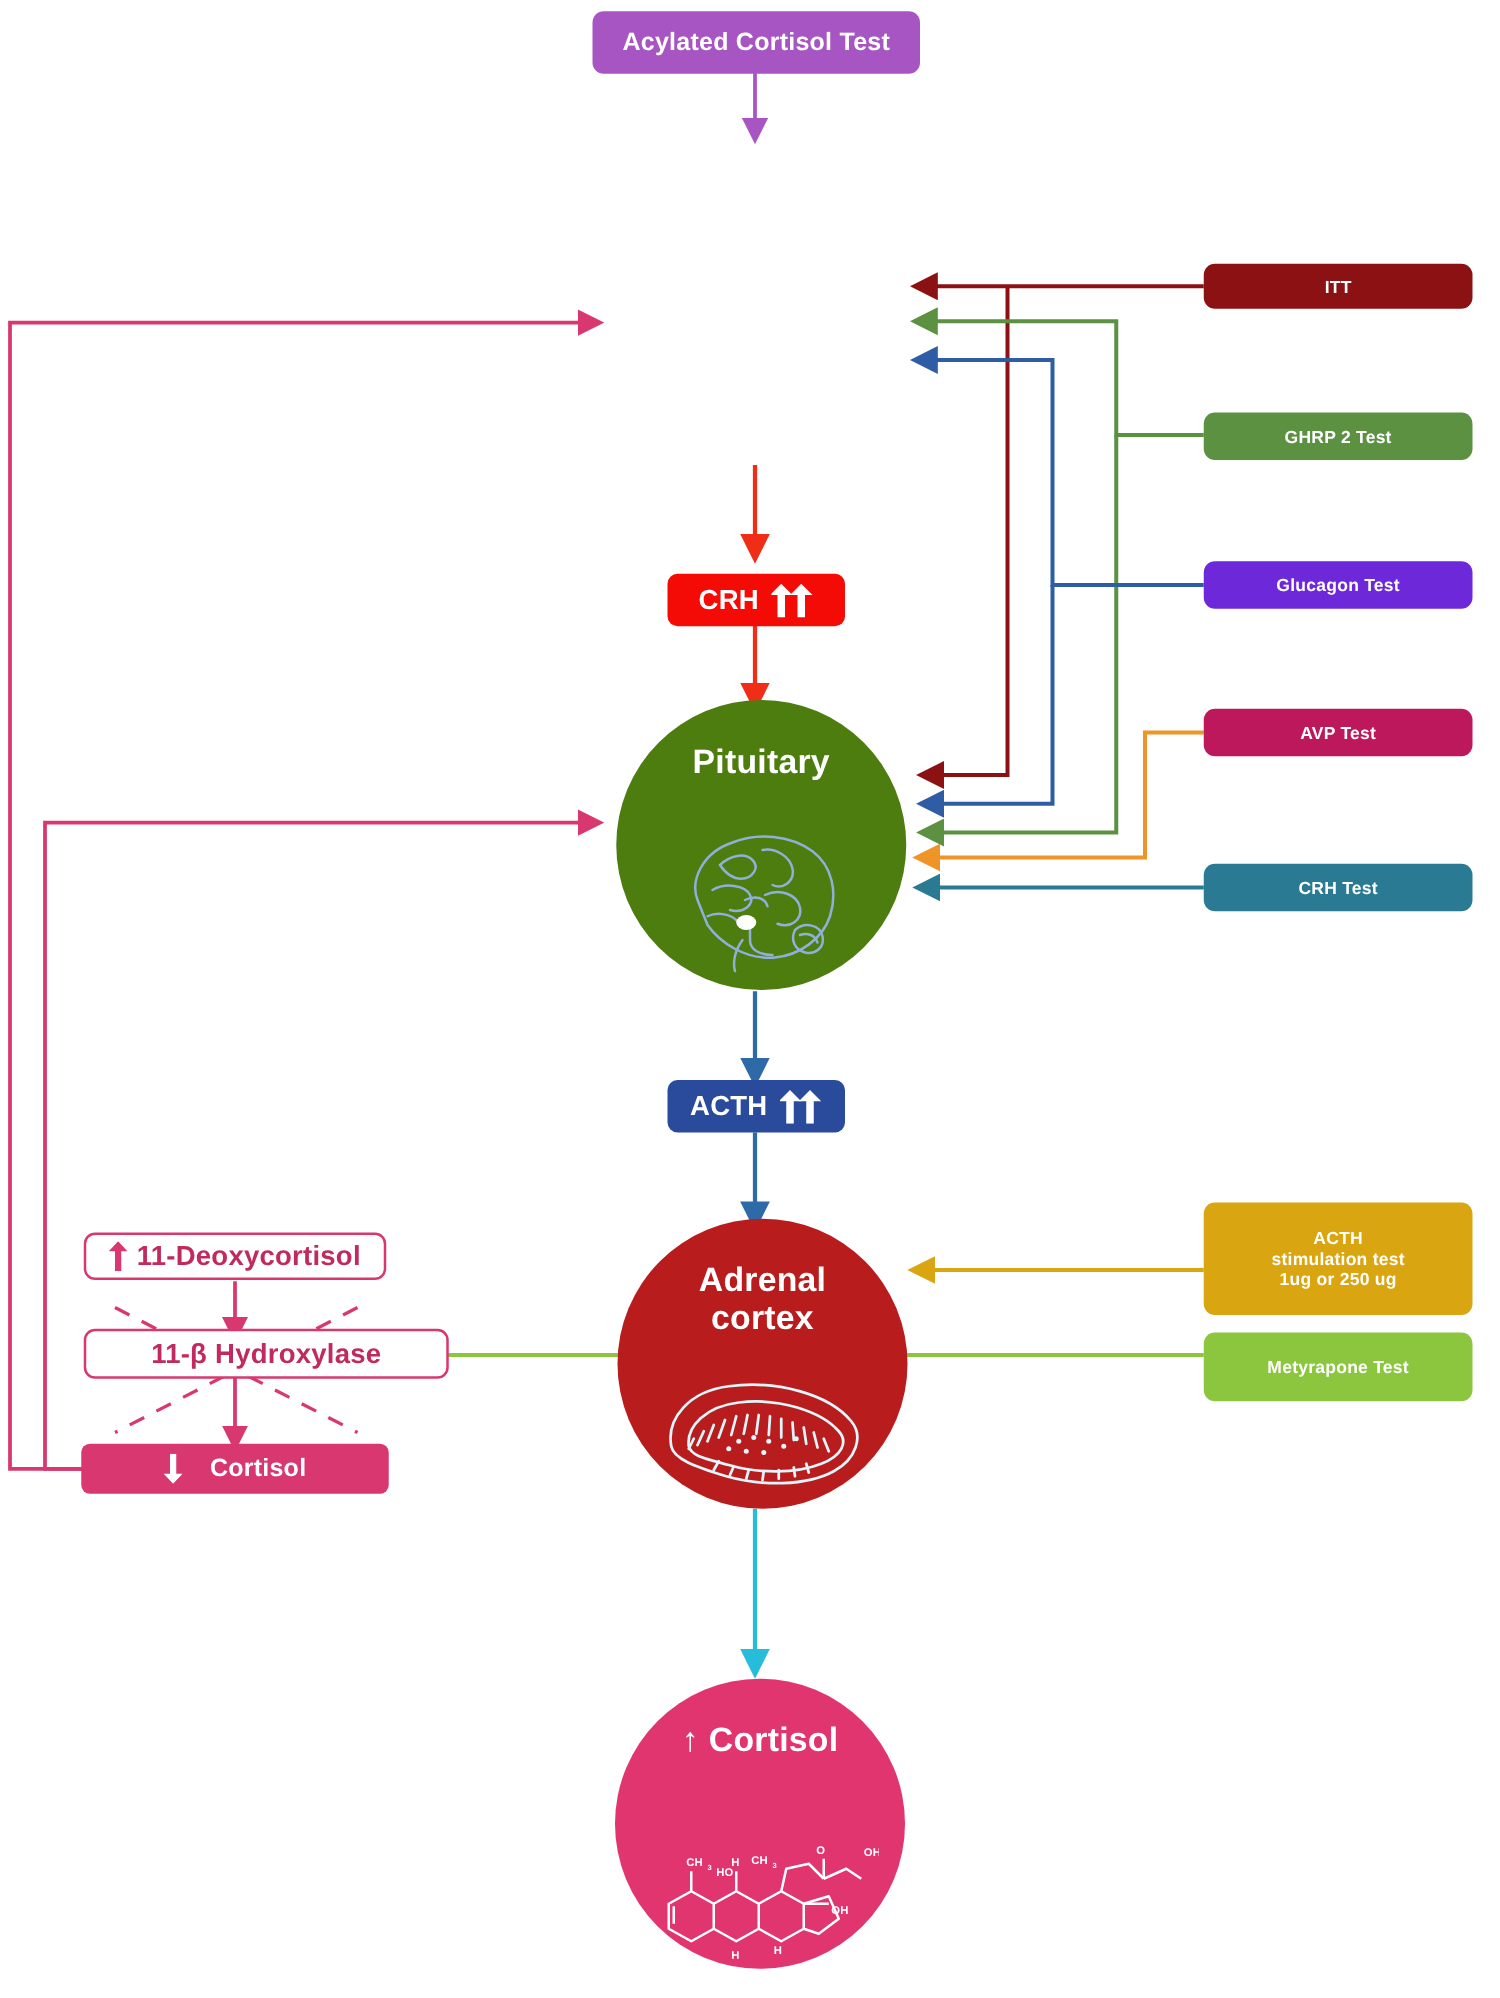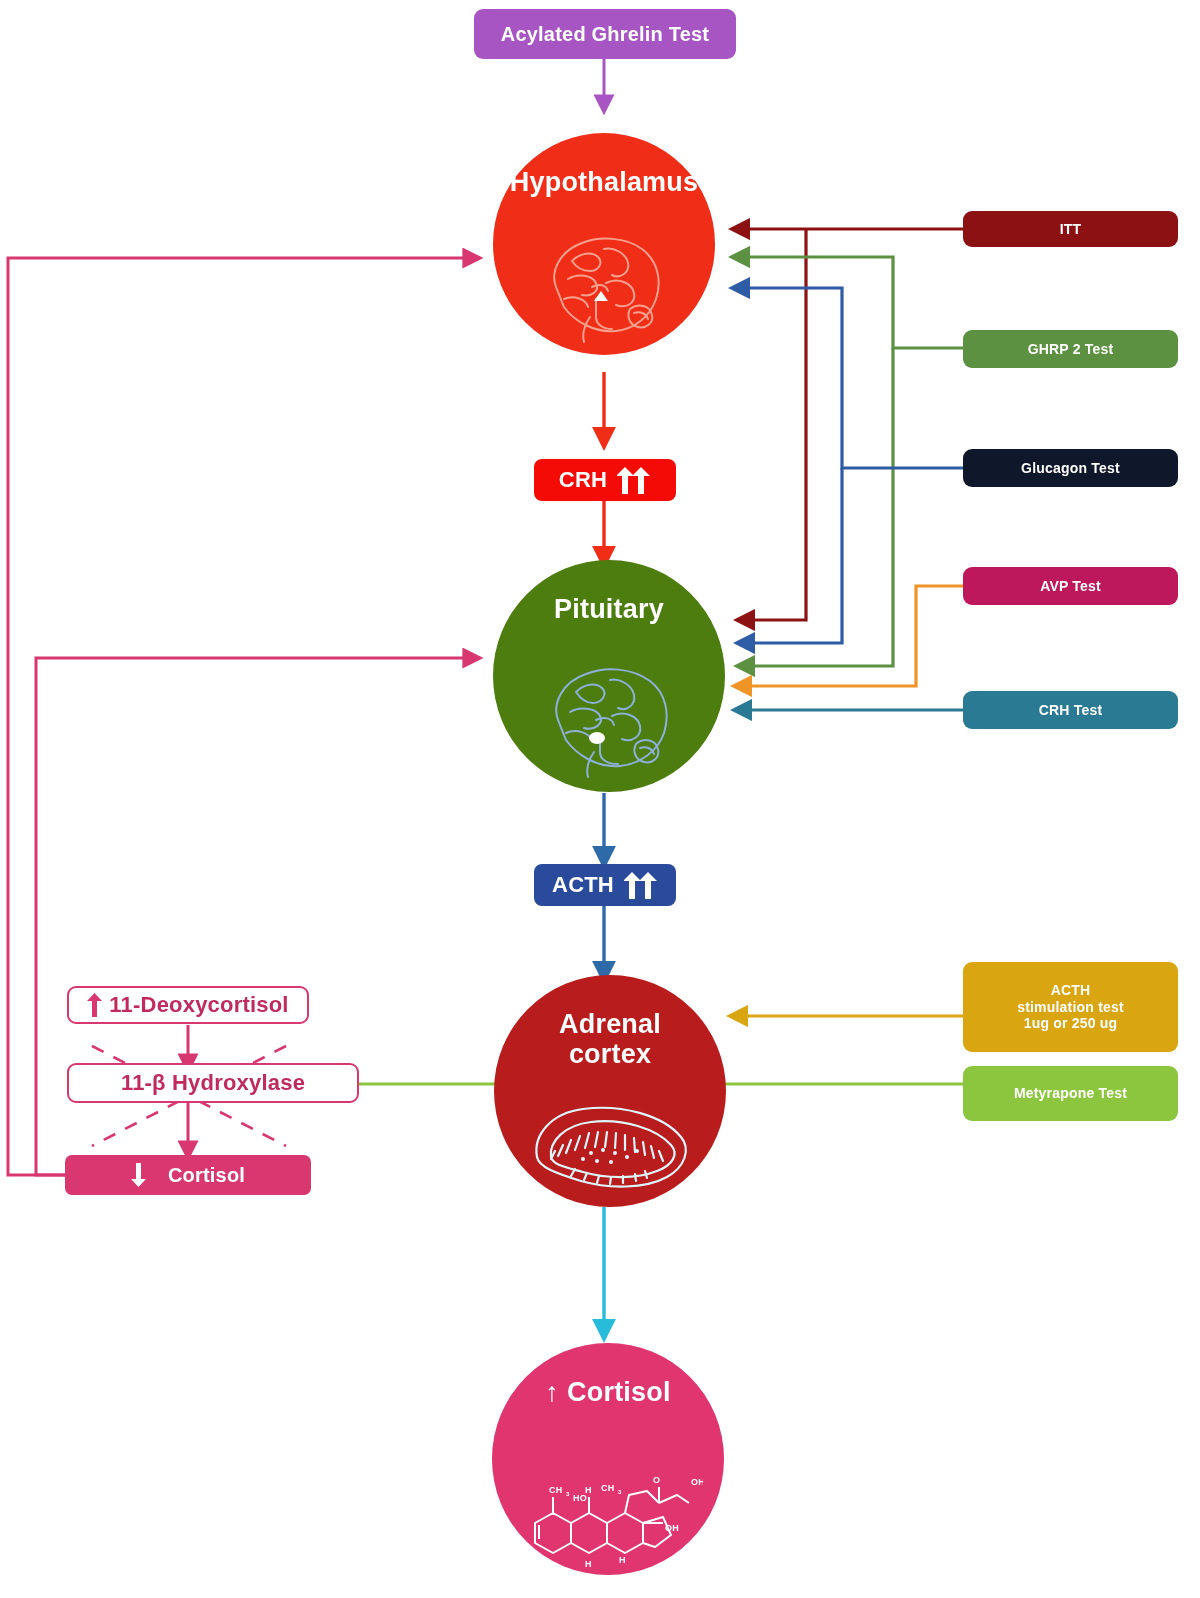--- a/index.html
+++ b/index.html
@@ -112,44 +112,23 @@
 
       <path d="M92,1046 L286,1146" stroke="#d8386f" stroke-width="2.6" stroke-dasharray="13 11"></path>
       <path d="M286,1046 L92,1146" stroke="#d8386f" stroke-width="2.6" stroke-dasharray="13 11"></path>
 
       <path d="M66,1175 L8,1175 L8,258 L472,258" stroke="#d8386f" stroke-width="3" marker-end="url(#mk-pink)"></path>
       <path d="M66,1175 L36,1175 L36,658 L472,658" stroke="#d8386f" stroke-width="3" marker-end="url(#mk-pink)"></path>
     </g>
   </svg>
 
   <div class="node pill" style="left:474px;top:9px;width:262px;height:50px;background:#a855c4;font-size:20px;">
-    <span>Acylated Ghrelin Test</span>
-  </div>
-
-  <div class="node circle" style="left:493px;top:133px;width:222px;height:222px;background:#f02d17;position:absolute;">
-    <span class="clabel">Hypothalamus</span>
-    <span class="art" style="top:92px;">
-      <svg width="140" height="118" viewBox="0 0 140 118" aria-hidden="true">
-        <g fill="none" stroke="#f7a08d" stroke-width="2" stroke-linecap="round">
-          <path d="M22,62 C16,46 26,26 48,18 C66,11 92,12 108,24 C124,36 128,56 122,74 C116,92 100,104 82,106 C60,108 40,96 30,82 Z"></path>
-          <path d="M38,36 C46,28 58,26 64,32 C70,38 64,46 56,46 C48,46 42,42 38,36Z"></path>
-          <path d="M70,24 C80,22 92,28 94,38 C96,48 86,54 78,50"></path>
-          <path d="M34,54 C44,48 58,50 62,58 C66,66 58,72 48,70"></path>
-          <path d="M72,58 C84,52 98,58 100,68 C102,78 92,84 82,80"></path>
-          <path d="M30,74 C40,70 52,74 54,82"></path>
-          <path d="M58,62 C66,58 72,60 74,66"></path>
-          <path d="M62,74 L62,92 C62,100 70,104 78,104"></path>
-          <path d="M96,84 C104,78 116,80 118,90 C120,98 112,104 104,102 C96,100 92,92 96,84Z"></path>
-          <path d="M100,88 C106,86 112,88 114,94"></path>
-          <path d="M56,92 C50,100 48,110 50,117"></path>
-        </g>
-        <path d="M60,76 L74,76 L67,66 Z" fill="#ffffff"></path>
-      </svg>
-    </span>
-  </div>
+    <span>Acylated Cortisol Test</span>
+  </div>
+
 
   <div class="node circle" style="left:493px;top:560px;width:232px;height:232px;background:#4d7c0f;">
     <span class="clabel">Pituitary</span>
     <span class="art" style="top:96px;">
       <svg width="150" height="122" viewBox="0 0 150 122" aria-hidden="true">
         <g fill="none" stroke="#8fb0d8" stroke-width="2" stroke-linecap="round">
           <path d="M24,64 C18,48 28,26 52,18 C72,10 98,12 116,25 C132,37 136,58 130,77 C124,95 106,108 86,110 C62,112 42,98 32,84 Z"></path>
           <path d="M42,36 C50,28 62,26 68,32 C74,38 68,47 59,47 C51,47 46,42 42,36Z"></path>
           <path d="M76,24 C86,22 98,29 100,39 C102,49 92,56 84,52"></path>
           <path d="M36,56 C46,50 62,52 66,60 C70,68 60,75 50,72"></path>
@@ -255,21 +234,21 @@
   </div>
 
   <div class="node pill testpill" style="left:963px;top:211px;width:215px;height:36px;background:#8c1113;">
     <span>ITT</span>
   </div>
 
   <div class="node pill testpill" style="left:963px;top:330px;width:215px;height:38px;background:#5b9141;">
     <span>GHRP 2 Test</span>
   </div>
 
-  <div class="node pill testpill" style="left:963px;top:449px;width:215px;height:38px;background:#0f172a;">
+  <div class="node pill testpill" style="left:963px;top:449px;width:215px;height:38px;background:#6d28d9;">
     <span>Glucagon Test</span>
   </div>
 
   <div class="node pill testpill" style="left:963px;top:567px;width:215px;height:38px;background:#be185d;">
     <span>AVP Test</span>
   </div>
 
   <div class="node pill testpill" style="left:963px;top:691px;width:215px;height:38px;background:#2b7a93;">
     <span>CRH Test</span>
   </div>

